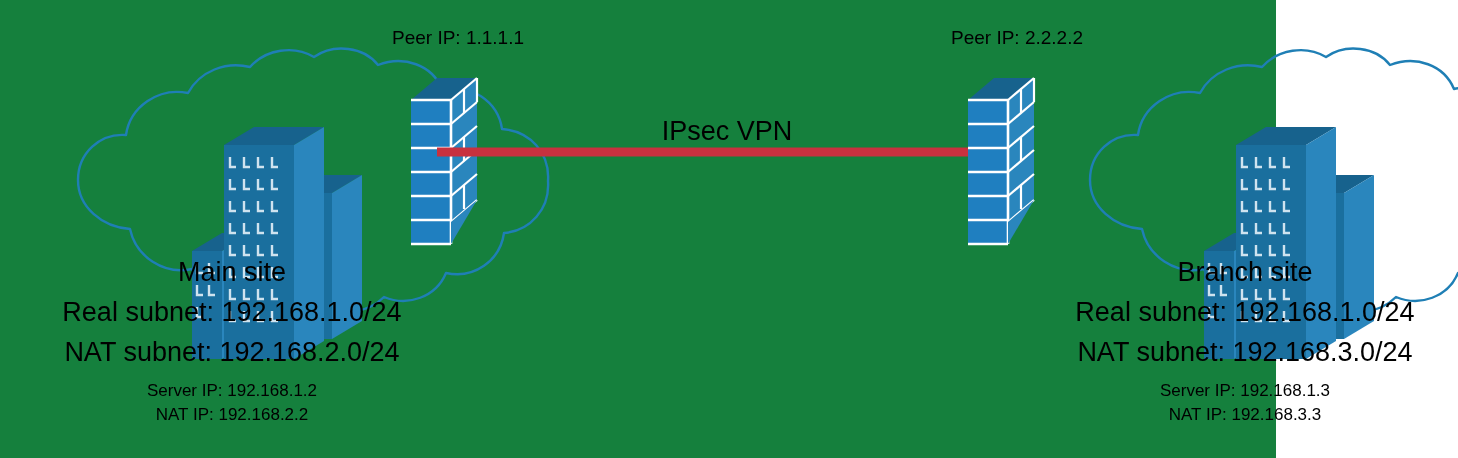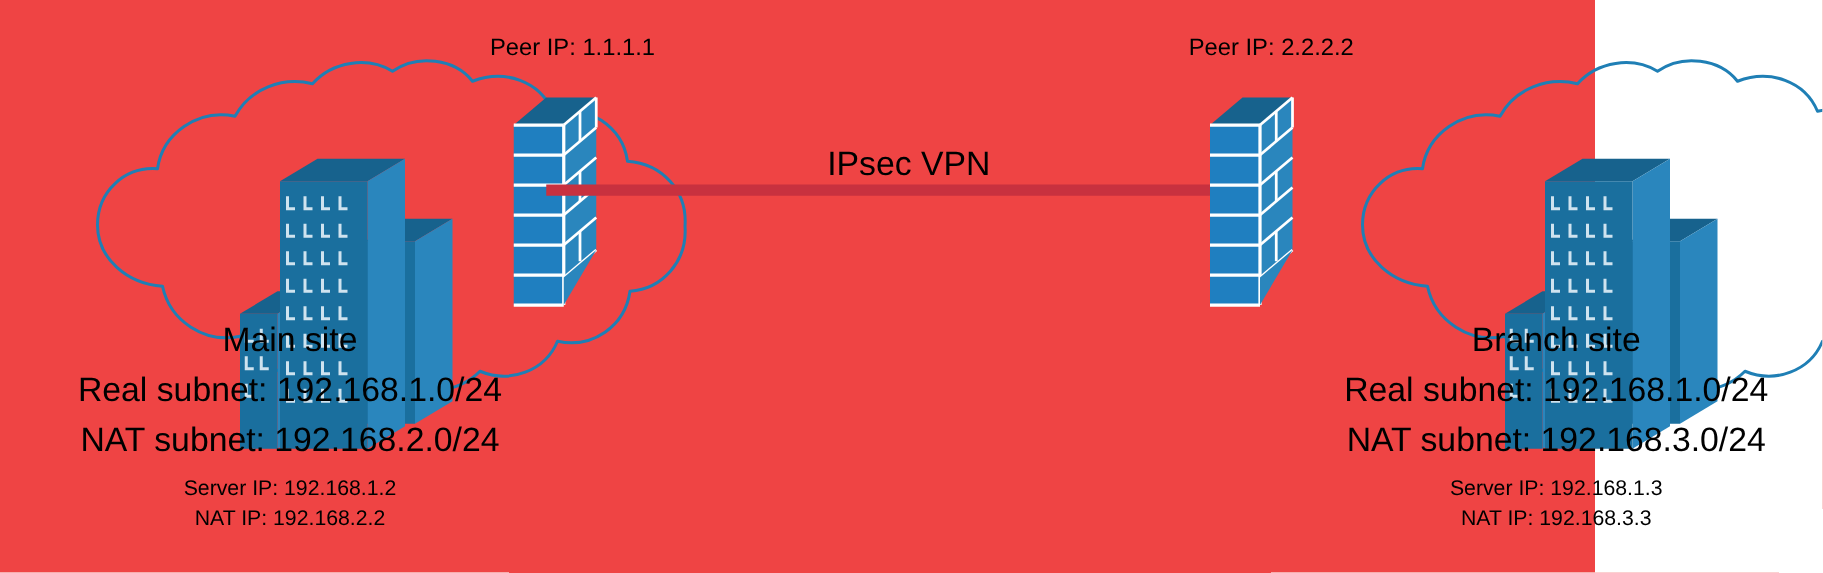--- a/index.html
+++ b/index.html
@@ -11,21 +11,21 @@
     width: 1458px;
     height: 458px;
     font-family: "Liberation Sans", sans-serif;
     color: #000000;
     overflow: hidden;
   }
   #diagram-root {
     position: relative;
     width: 1276px;
     height: 458px;
-    background: #ef4444;
+    background: #15803d;
     text-decoration: underline;
   }
   svg.diagram-canvas {
     display: block;
     width: 1458px;
     height: 458px;
   }
   text {
     fill: #000000;
     font-family: "Liberation Sans", sans-serif;

